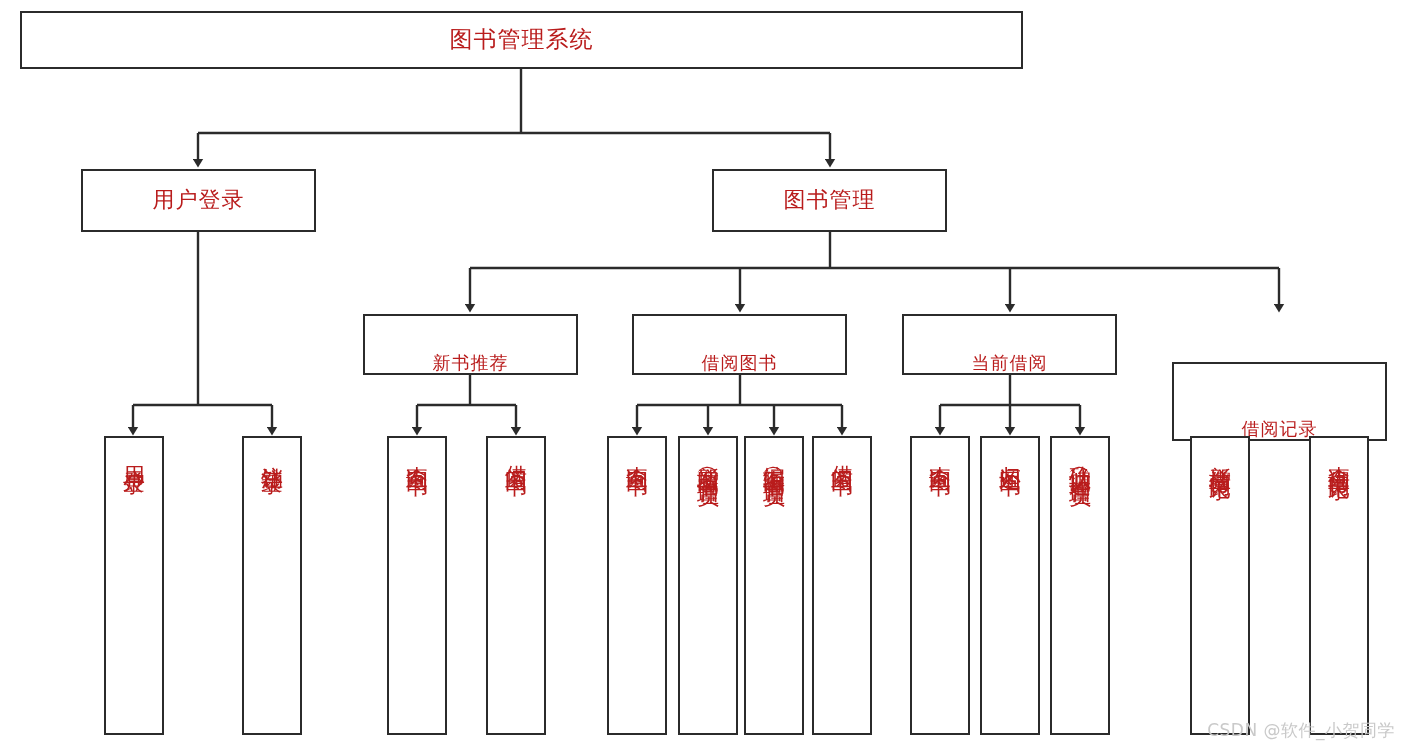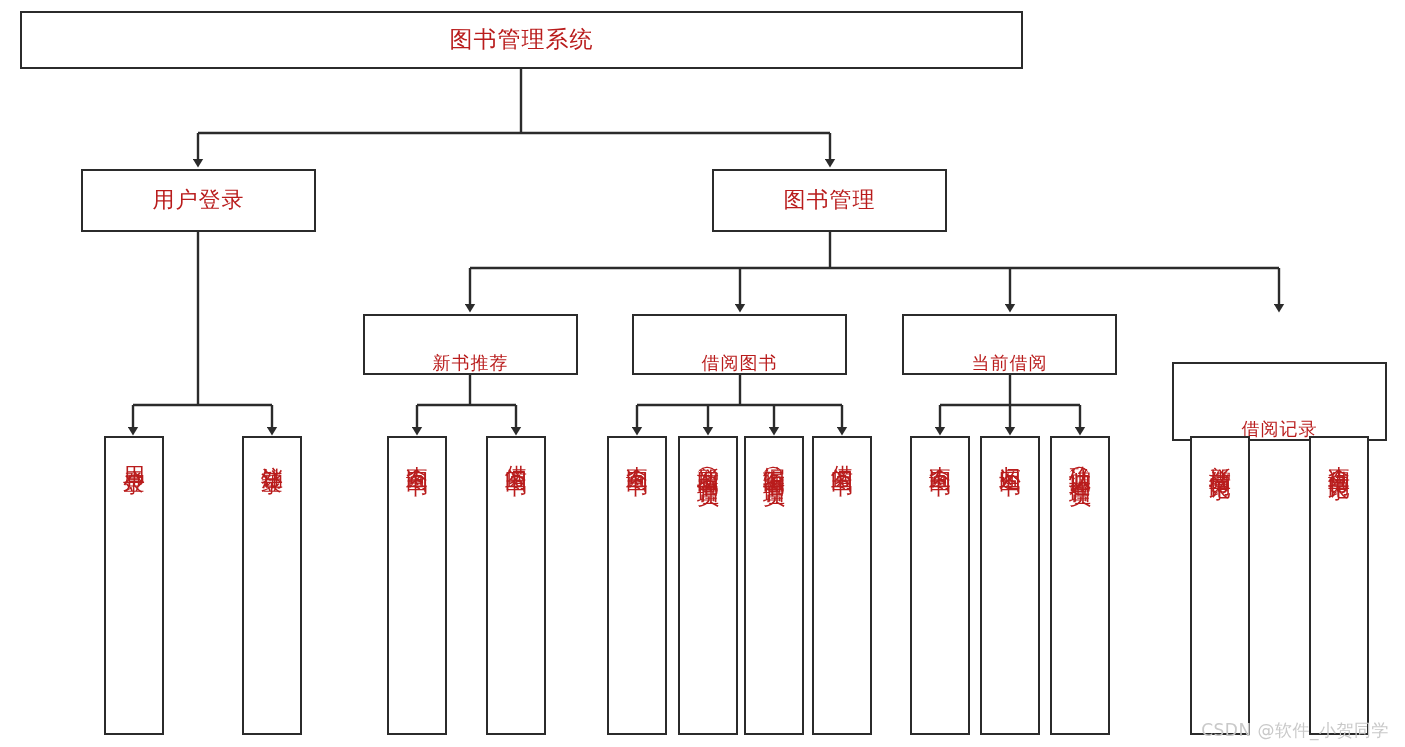--- a/index.html
+++ b/index.html
@@ -63,21 +63,21 @@
   }
   .leaf .node-label {
     writing-mode: vertical-rl;
     text-orientation: upright;
     letter-spacing: 3px;
     line-height: 1;
     white-space: nowrap;
   }
   #watermark {
     position: absolute;
-    right: 16px;
+    right: 10px;
     bottom: 5px;
     font-size: 17px;
     color: #c9c9c9;
     letter-spacing: 0.5px;
     white-space: nowrap;
   }
 </style>
 </head>
 <body>
 

